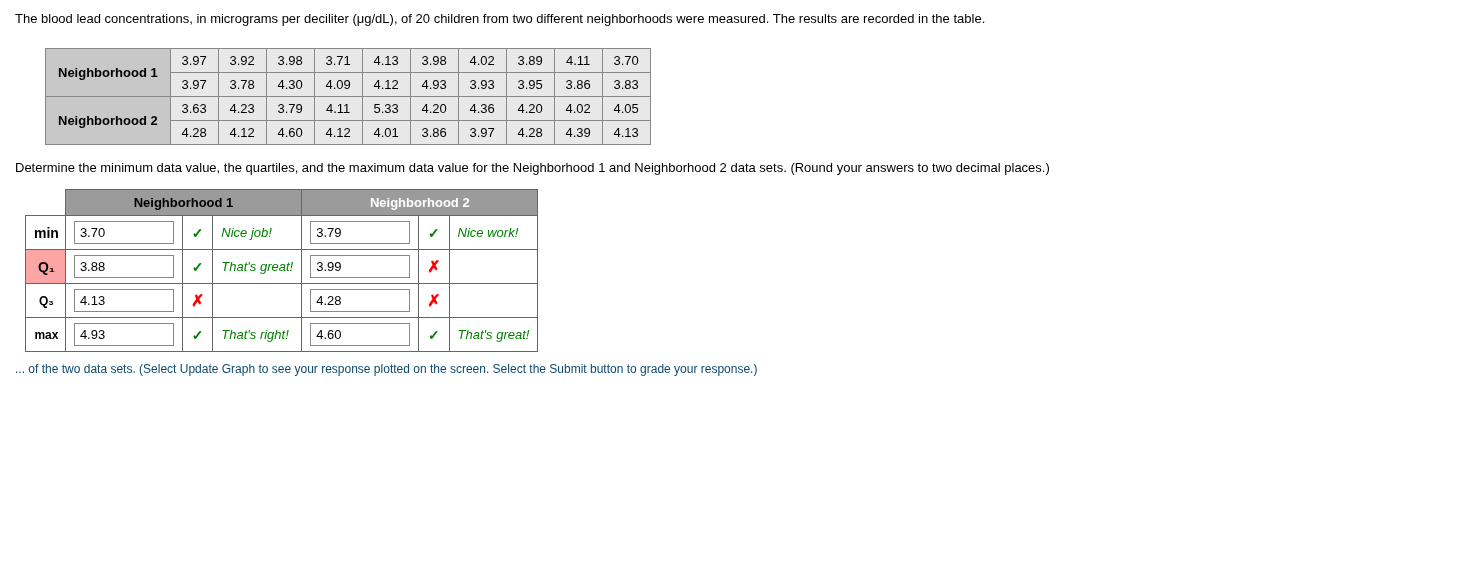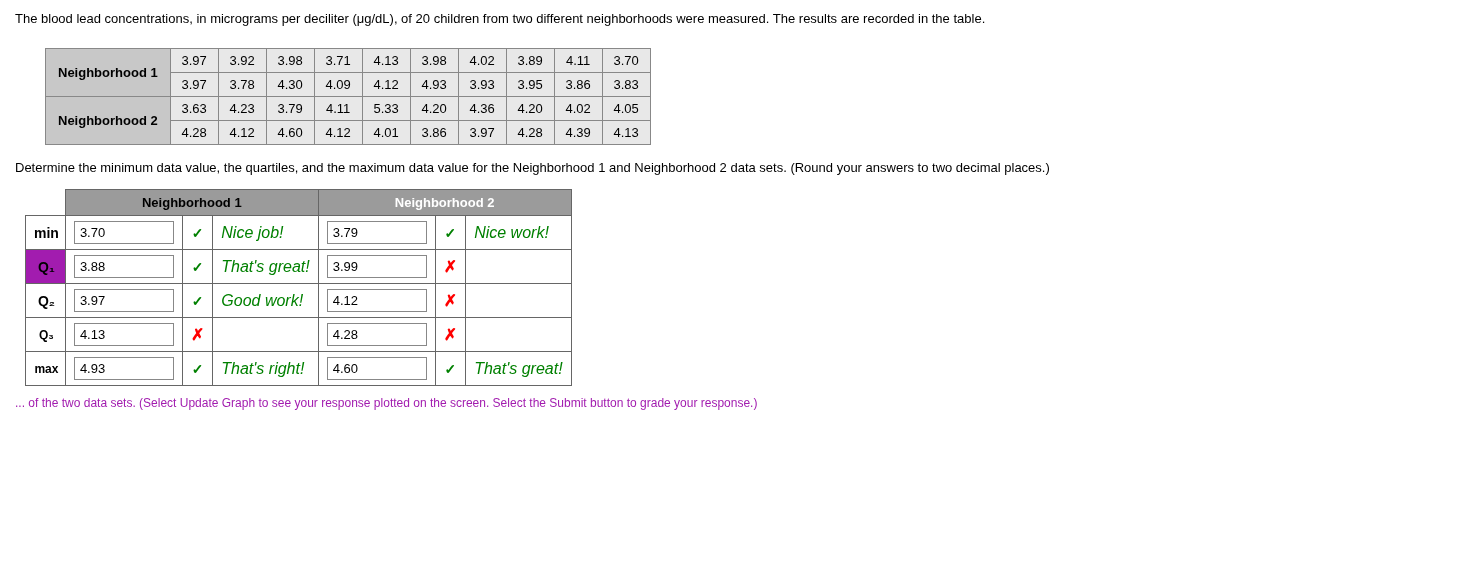--- a/index.html
+++ b/index.html
@@ -73,40 +73,40 @@
     .answer-input {
       border: 1px solid #888;
       padding: 3px 5px;
       width: 100px;
       font-size: 13px;
       background: #fff;
     }
     .feedback-correct {
       color: green;
       font-style: italic;
-      font-size: 16px;
+      font-size: 13px;
       white-space: nowrap;
     }
     .check-green {
       color: green;
       font-size: 14px;
       font-weight: bold;
     }
     .cross-red {
       color: red;
       font-size: 16px;
       font-weight: bold;
     }
     .answer-row td {
       background: #fff;
       vertical-align: middle;
     }
     .bottom-note {
       font-size: 12px;
-      color: #a21caf;
+      color: #0c4a6e;
       margin-top: 10px;
     }
     .nb2-header {
       background: #5a5a5a;
       color: #fff;
     }
     .nb1-header {
       background: #9b9b9b;
     }
   </style>
@@ -184,34 +184,25 @@
   <tr class="answer-row">
         <td class="row-label" style="font-weight: bold; font-size: 14px; border: 1px solid rgb(102, 102, 102); background: rgb(255, 255, 255);">min</td>
         <td><input type="text" class="answer-input" value="3.70" style=""></td>
         <td style="border: 1px solid rgb(102, 102, 102); text-align: center;"><span class="check-green">✓</span></td>
         <td style="border: 1px solid rgb(102, 102, 102);"><span class="feedback-correct">Nice job!</span></td>
         <td><input type="text" class="answer-input" value="3.79" style=""></td>
         <td style="border: 1px solid rgb(102, 102, 102); text-align: center;"><span class="check-green">✓</span></td>
         <td style="border: 1px solid rgb(102, 102, 102);"><span class="feedback-correct">Nice work!</span></td>
       </tr>
       <tr class="answer-row">
-        <td class="row-label" style="font-weight: bold; font-size: 14px; border: 1px solid rgb(102, 102, 102); background: #a21caf;">Q₁</td>
+        <td class="row-label" style="font-weight: bold; font-size: 14px; border: 1px solid rgb(102, 102, 102); background: #fca5a5;">Q₁</td>
         <td><input type="text" class="answer-input" value="3.88" style=""></td>
         <td style="border: 1px solid rgb(102, 102, 102); text-align: center;"><span class="check-green">✓</span></td>
         <td style="border: 1px solid rgb(102, 102, 102);"><span class="feedback-correct">That's great!</span></td>
         <td><input type="text" class="answer-input" value="3.99" style=""></td>
-        <td style="border: 1px solid rgb(102, 102, 102); text-align: center;"><span class="cross-red">✗</span></td>
-        <td style="border: 1px solid rgb(102, 102, 102);"></td>
-      </tr>
-      <tr class="answer-row">
-        <td class="row-label" style="font-weight: bold; font-size: 14px; border: 1px solid rgb(102, 102, 102); background: rgb(255, 255, 255);">Q₂</td>
-        <td><input type="text" class="answer-input" value="3.97" style=""></td>
-        <td style="border: 1px solid rgb(102, 102, 102); text-align: center;"><span class="check-green">✓</span></td>
-        <td style="border: 1px solid rgb(102, 102, 102);"><span class="feedback-correct">Good work!</span></td>
-        <td><input type="text" class="answer-input" value="4.12" style=""></td>
         <td style="border: 1px solid rgb(102, 102, 102); text-align: center;"><span class="cross-red">✗</span></td>
         <td style="border: 1px solid rgb(102, 102, 102);"></td>
       </tr>
       <tr class="answer-row">
         <td class="row-label" style="font-weight: bold; font-size: 12px; border: 1px solid rgb(102, 102, 102); background: rgb(255, 255, 255);">Q₃</td>
         <td><input type="text" class="answer-input" value="4.13" style=""></td>
         <td style="border: 1px solid rgb(102, 102, 102); text-align: center;"><span class="cross-red">✗</span></td>
         <td style="border: 1px solid rgb(102, 102, 102);"></td>
         <td><input type="text" class="answer-input" value="4.28" style=""></td>
         <td style="border: 1px solid rgb(102, 102, 102); text-align: center;"><span class="cross-red">✗</span></td>

